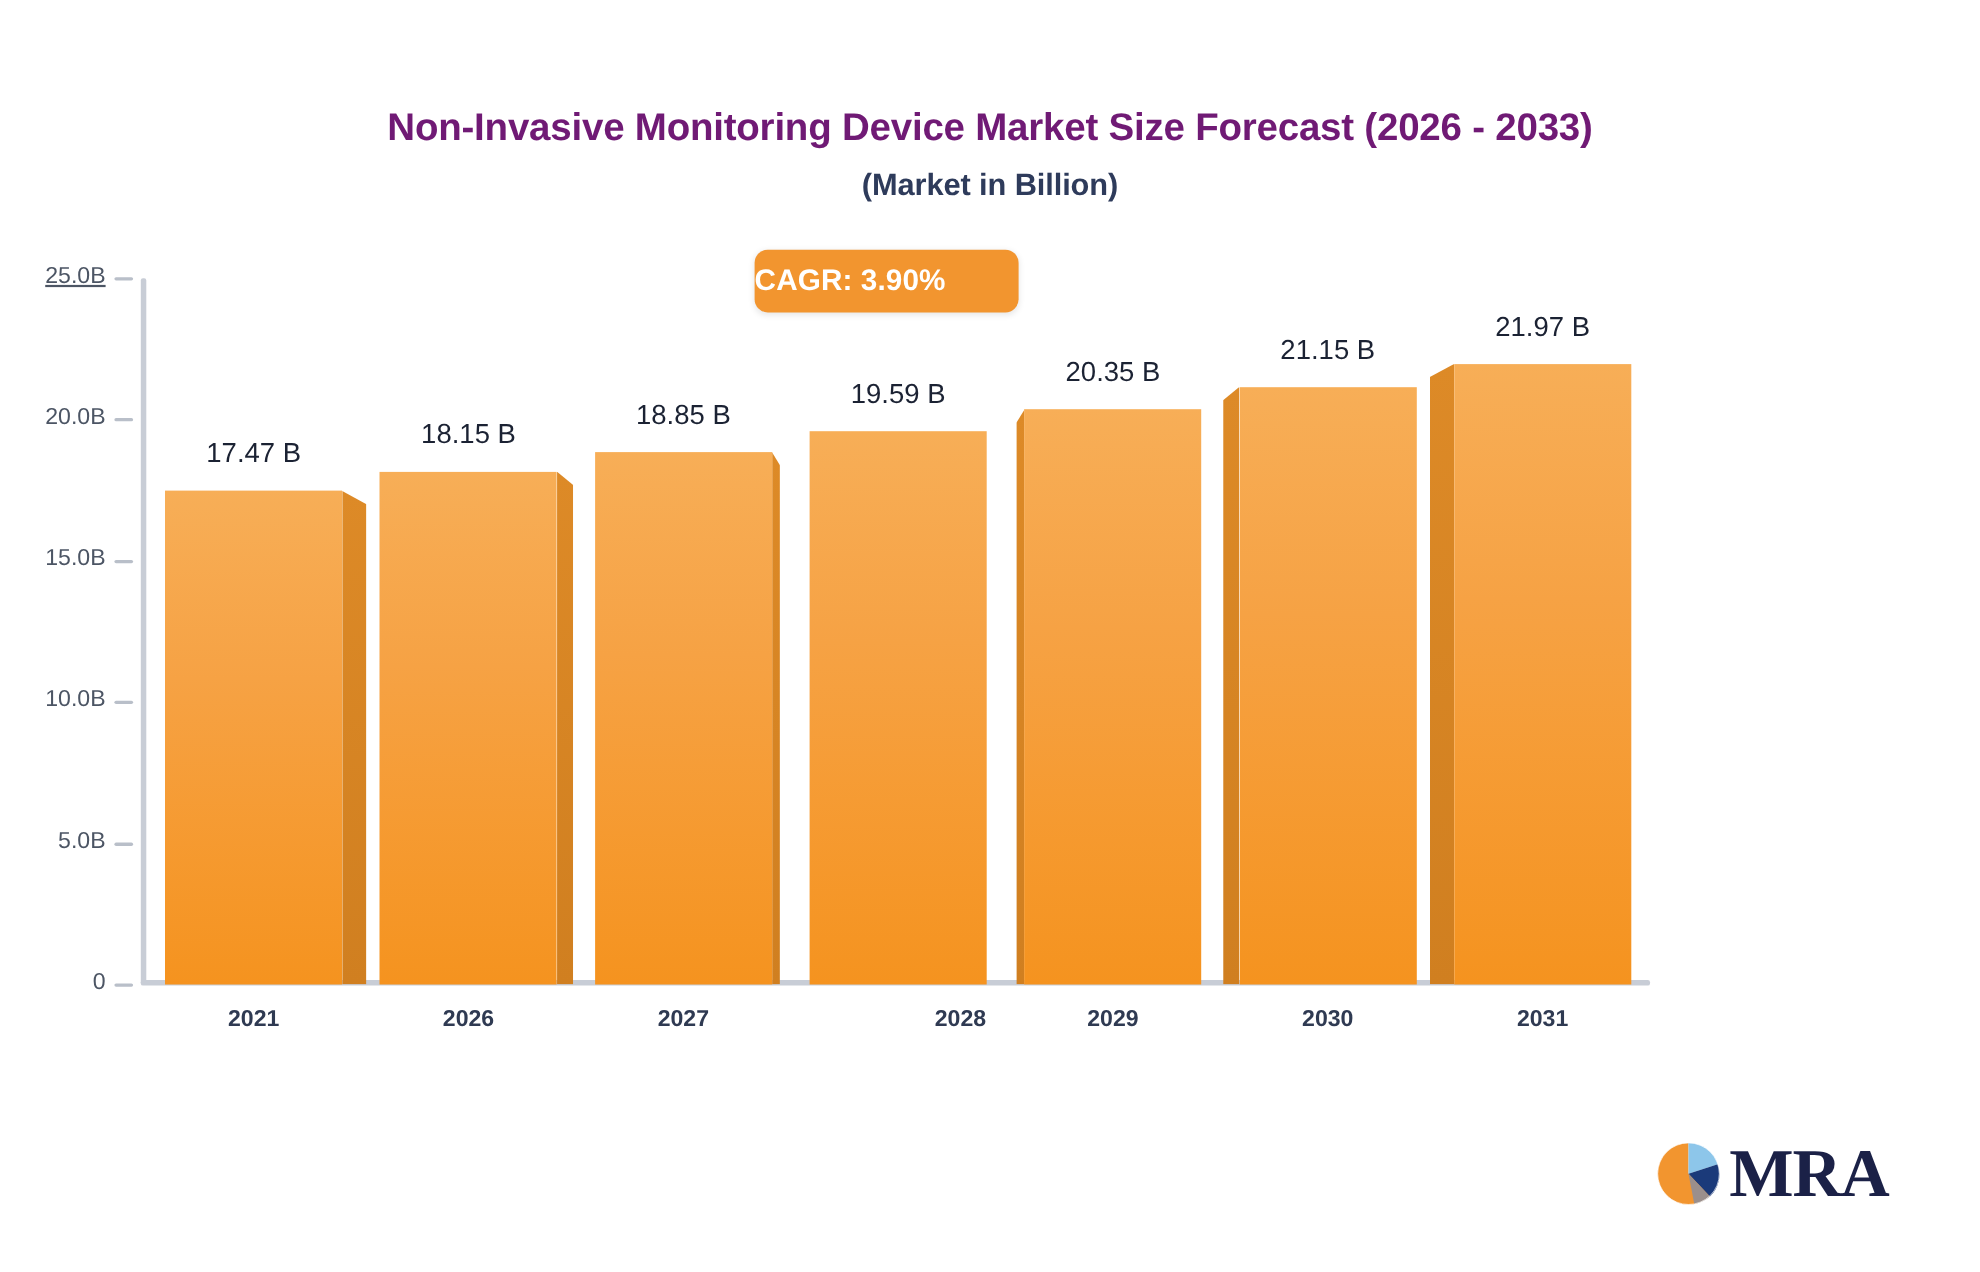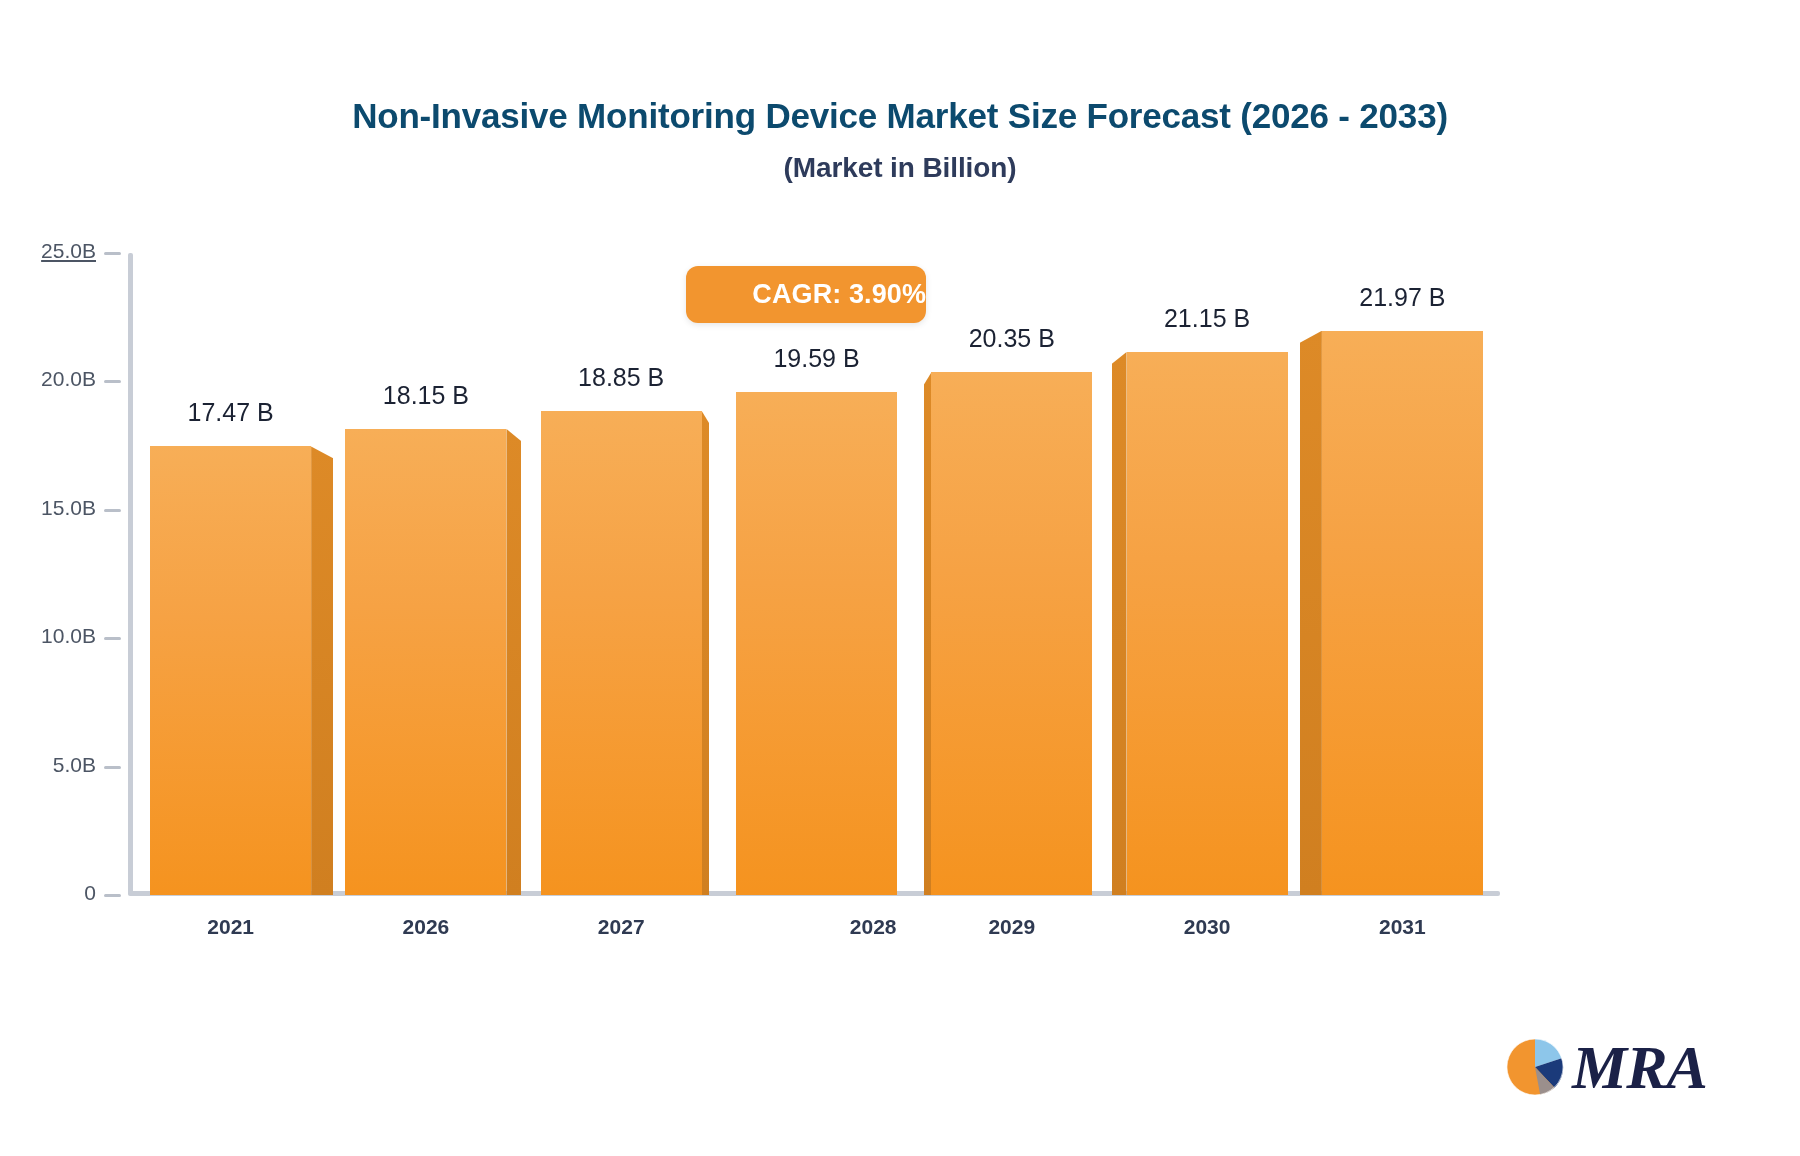--- a/index.html
+++ b/index.html
@@ -25,21 +25,21 @@
   #title-block {
     position: absolute;
     left: 0;
     top: 96px;
     width: 1800px;
     text-align: center;
   }
   #chart-title {
     font-size: 35px;
     font-weight: 700;
-    color: #0c4a6e;
+    color: #701a75;
     letter-spacing: -0.2px;
     line-height: 1.15;
   }
   #chart-subtitle {
     margin-top: 16px;
     font-size: 28px;
     font-weight: 600;
     color: #2e3b5b;
     letter-spacing: -0.1px;
   }
@@ -48,23 +48,22 @@
   #cagr-badge {
     position: absolute;
     left: 686px;
     top: 227px;
     width: 240px;
     height: 57px;
     border-radius: 12px;
     background: #f2952f;
     display: flex;
     align-items: center;
-    justify-content: flex-end;
+    justify-content: flex-start;
     box-shadow: 0 2px 6px rgba(0,0,0,0.10);
-    margin-top: 39px;
   }
   #cagr-badge-label {
     color: #ffffff;
     font-size: 27px;
     font-weight: 700;
     letter-spacing: 0.1px;
   }
 
   
   #plot {
@@ -144,21 +143,20 @@
   }
 
   
   #logo {
     position: absolute;
     left: 1504px;
     top: 1036px;
     display: flex;
     align-items: flex-start;
     gap: 6px;
-    font-style: italic;
   }
   #logo-mark { display: block; }
   #logo-text {
     font-family: "Liberation Serif", serif;
     font-size: 62px;
     font-weight: 700;
     color: #1b2147;
     line-height: 1;
     letter-spacing: -1px;
   }

